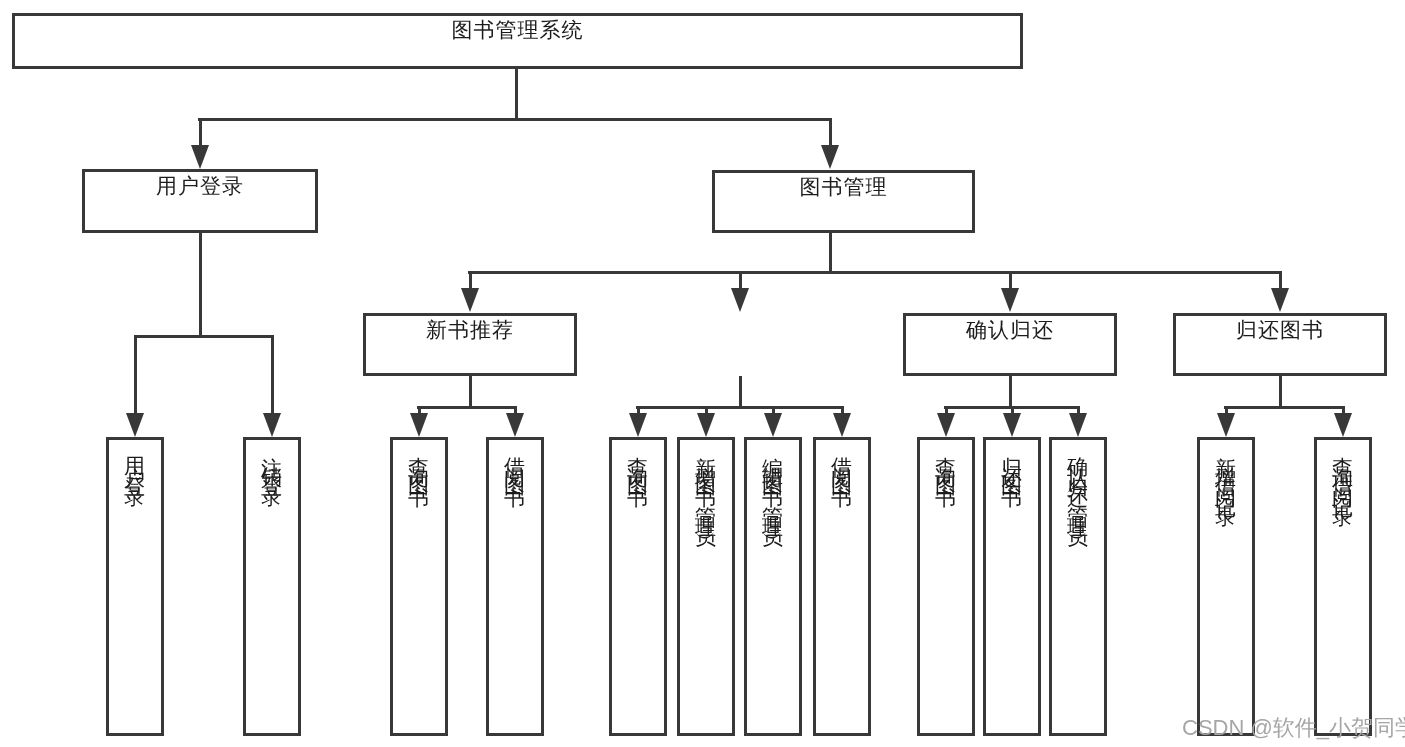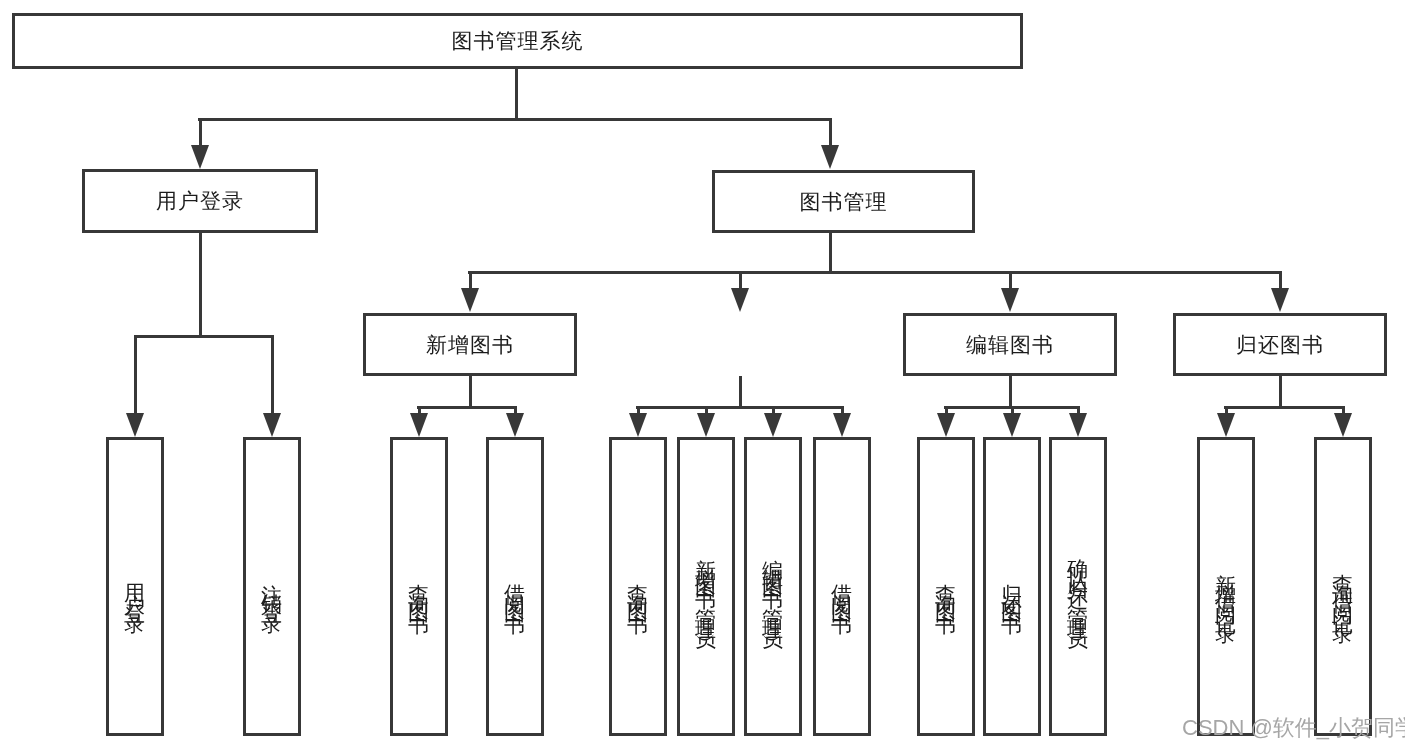--- a/index.html
+++ b/index.html
@@ -13,21 +13,21 @@
   .canvas{
     position:relative;width:1405px;height:747px;overflow:hidden;
     background:var(--background);
     font-family:"Liberation Sans","DejaVu Sans",sans-serif;
     color:var(--text);
   }
   .box{
     position:absolute;box-sizing:border-box;
     background:var(--box-fill);
     border:3px solid var(--line);
-    display:flex;align-items:center;justify-content:center;
+    display:flex;justify-content:center;
   }
   .hbox .lbl{
     font-size:21px;letter-spacing:1px;color:var(--text);white-space:nowrap;
   }
   .vbox .lbl{
     writing-mode:vertical-rl;
     font-size:21px;letter-spacing:10px;color:var(--text);
     line-height:1;
   }
   .ln{position:absolute;background:var(--line);}
@@ -111,24 +111,24 @@
   </div>
 
   <div class="box hbox" style="left:82px;top:169px;width:236px;height:64px">
     <span class="lbl">用户登录</span>
   </div>
   <div class="box hbox" style="left:712px;top:170px;width:263px;height:63px">
     <span class="lbl">图书管理</span>
   </div>
 
   <div class="box hbox" style="left:363px;top:313px;width:214px;height:63px">
-    <span class="lbl">新增图书</span>
+    <span class="lbl">新书推荐</span>
   </div>
   <div class="box hbox" style="left:903px;top:313px;width:214px;height:63px">
-    <span class="lbl">编辑图书</span>
+    <span class="lbl">确认归还</span>
   </div>
   <div class="box hbox" style="left:1173px;top:313px;width:214px;height:63px">
     <span class="lbl">归还图书</span>
   </div>
 
   <div class="box vbox" style="left:106px;top:437px;width:58px;height:299px">
     <span class="lbl">用户登录</span>
   </div>
   <div class="box vbox" style="left:243px;top:437px;width:58px;height:299px">
     <span class="lbl">注销登录</span>

